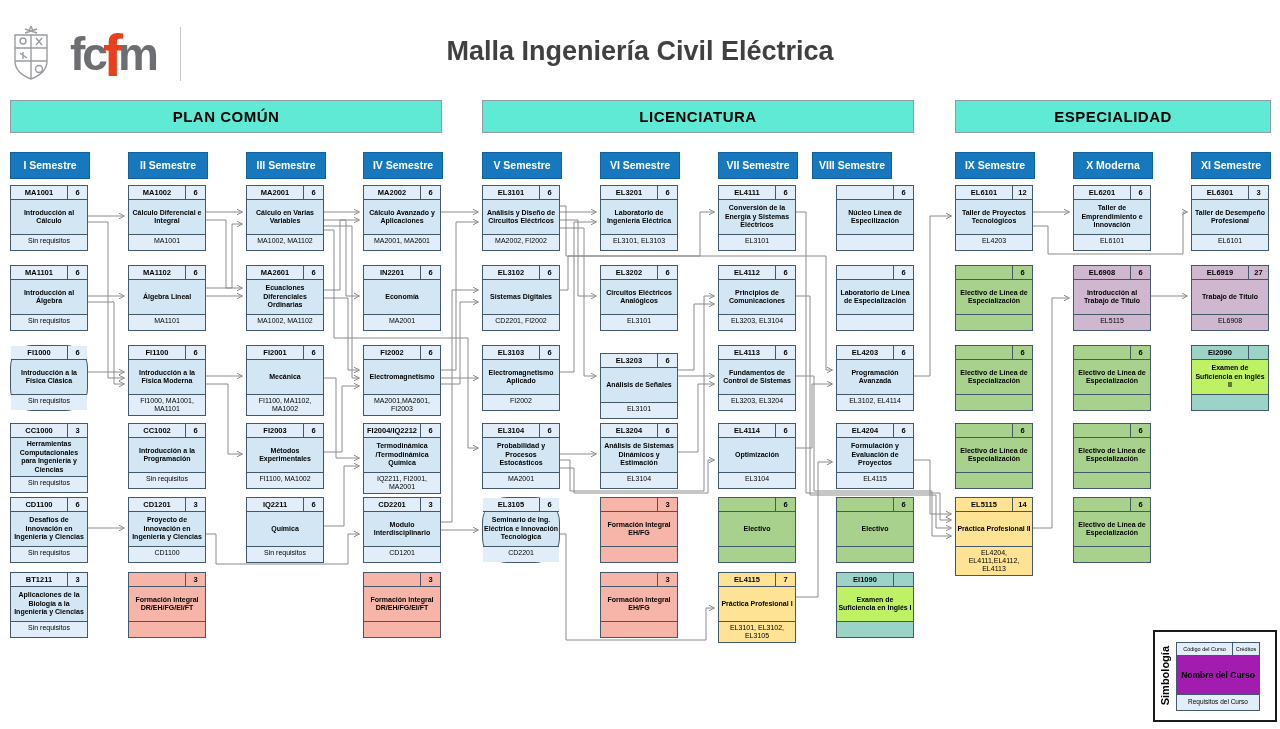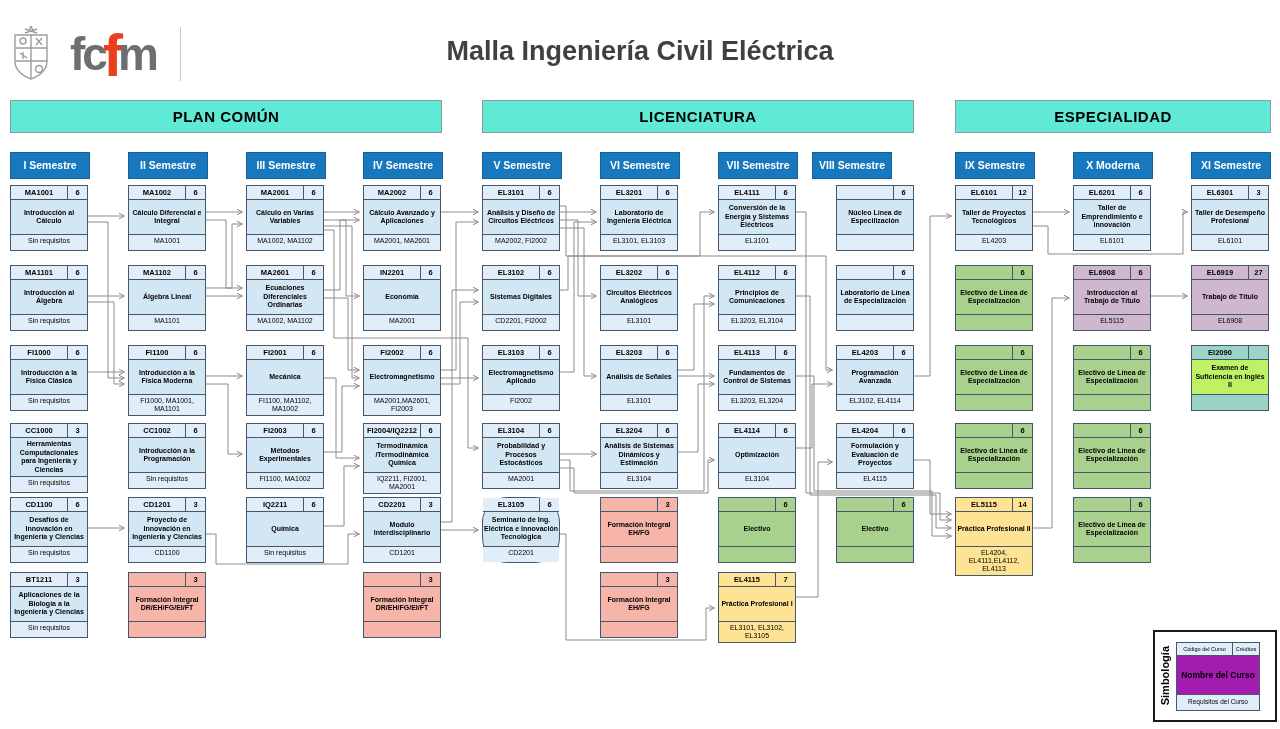--- a/index.html
+++ b/index.html
@@ -168,21 +168,21 @@
       <div class="c-req">Sin requisitos</div>
     </div>
     <div class="course t-course" style="left: 10px; top: 265px;">
       <div class="c-head">
         <span class="c-code">MA1101</span>
         <span class="c-cred">6</span>
       </div>
       <div class="c-name">Introducción al Álgebra</div>
       <div class="c-req">Sin requisitos</div>
     </div>
-    <div class="course t-course" style="left: 10px; top: 345px;">
+    <div class="course t-course" style="left: 10px; top: 345px; border-radius: 22px;">
       <div class="c-head">
         <span class="c-code">FI1000</span>
         <span class="c-cred">6</span>
       </div>
       <div class="c-name">Introducción a la Física Clásica</div>
       <div class="c-req">Sin requisitos</div>
     </div>
     <div class="course t-course" style="left: 10px; top: 423px;">
       <div class="c-head">
         <span class="c-code">CC1000</span>
@@ -397,21 +397,21 @@
       <div class="c-req">EL3101, EL3103</div>
     </div>
     <div class="course t-course" style="left: 600px; top: 265px;">
       <div class="c-head">
         <span class="c-code">EL3202</span>
         <span class="c-cred">6</span>
       </div>
       <div class="c-name">Circuitos Eléctricos Analógicos</div>
       <div class="c-req">EL3101</div>
     </div>
-    <div class="course t-course" style="left: 600px; top: 345px;">
+    <div class="course t-course" style="left: 600px; top: 353px;">
       <div class="c-head">
         <span class="c-code">EL3203</span>
         <span class="c-cred">6</span>
       </div>
       <div class="c-name">Análisis de Señales</div>
       <div class="c-req">EL3101</div>
     </div>
     <div class="course t-course" style="left: 600px; top: 423px;">
       <div class="c-head">
         <span class="c-code">EL3204</span>
@@ -519,20 +519,28 @@
       <div class="c-req">EL4115</div>
     </div>
     <div class="course t-electivo" style="left: 836px; top: 497px;">
       <div class="c-head">
         <span class="c-code"></span>
         <span class="c-cred">6</span>
       </div>
       <div class="c-name">Electivo</div>
       <div class="c-req"></div>
     </div>
+    <div class="course t-ingles" style="left: 836px; top: 572px;">
+      <div class="c-head">
+        <span class="c-code">EI1090</span>
+        <span class="c-cred"></span>
+      </div>
+      <div class="c-name">Examen de Suficiencia en Inglés I</div>
+      <div class="c-req"></div>
+    </div>
     <div class="sem-header" style="left: 955px;">IX Semestre</div>
     <div class="course t-course" style="left: 955px; top: 185px;">
       <div class="c-head">
         <span class="c-code">EL6101</span>
         <span class="c-cred">12</span>
       </div>
       <div class="c-name">Taller de Proyectos Tecnológicos</div>
       <div class="c-req">EL4203</div>
     </div>
     <div class="course t-electivo" style="left: 955px; top: 265px;">

